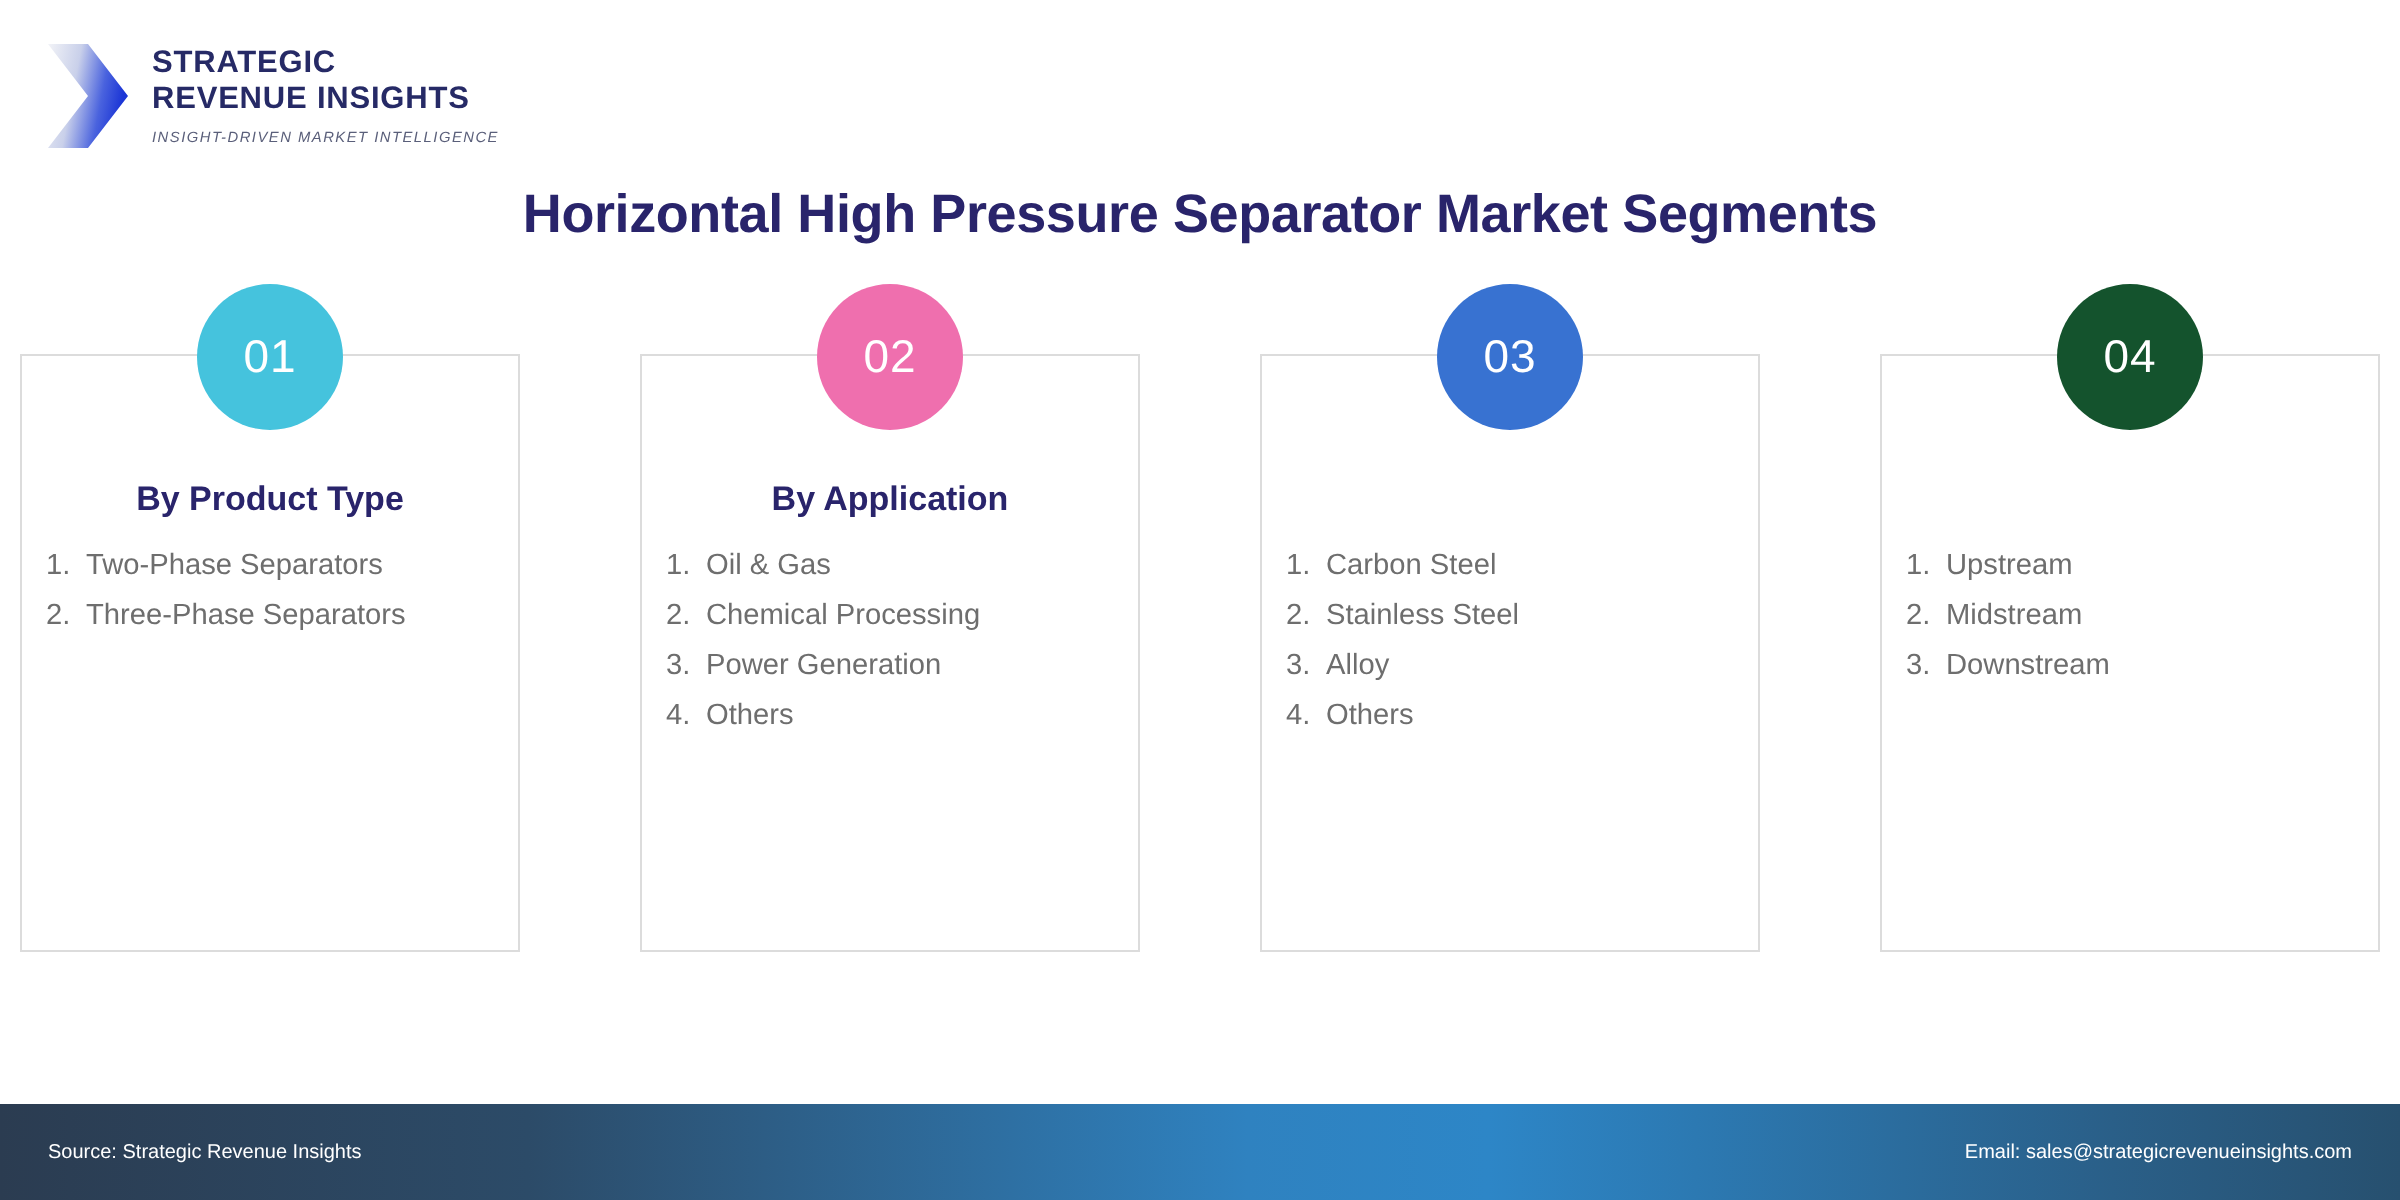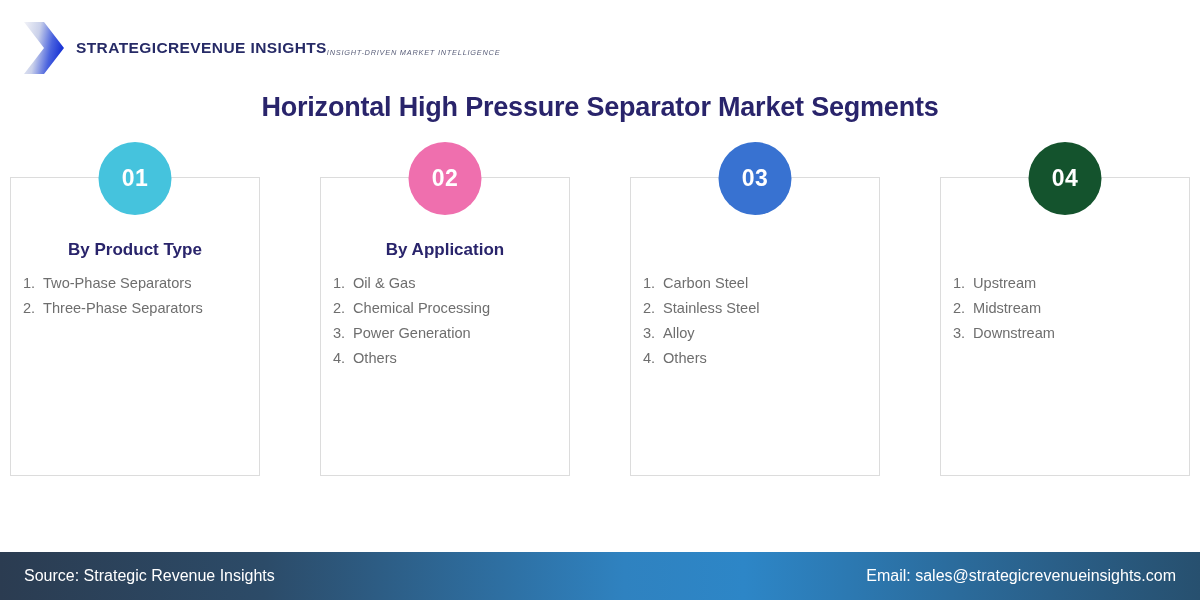--- a/index.html
+++ b/index.html
@@ -24,23 +24,22 @@
     align-items: center;
   }
   .logo-mark {
     width: 44px;
     height: 56px;
     margin-right: 10px;
     flex: none;
   }
   .logo-text {
     display: flex;
-    flex-direction: row;
+    flex-direction: column;
     justify-content: center;
-    align-items: flex-end;
   }
   .logo-line1, .logo-line2 {
     font-size: 15.5px;
     font-weight: bold;
     letter-spacing: 0.4px;
     color: #262a66;
     line-height: 1.12;
     font-family: "Liberation Sans", sans-serif;
   }
   .logo-tagline {
@@ -90,21 +89,21 @@
     left: 50%;
     transform: translateX(-50%);
     width: 73px;
     height: 73px;
     border-radius: 50%;
     display: flex;
     align-items: center;
     justify-content: center;
     color: #ffffff;
     font-size: 23px;
-    font-weight: bold;
+    font-weight: normal;
     letter-spacing: 0.5px;
     font-family: "Liberation Sans", sans-serif;
   }
   .card-heading {
     position: absolute;
     top: 62px;
     left: 0;
     width: 100%;
     text-align: center;
     font-size: 17px;
@@ -147,21 +146,21 @@
     height: 48px;
     background: linear-gradient(90deg, #2b3c51 0%, #2c4b68 22%, #2f82c0 52%, #2d86c7 62%, #2a5f88 88%, #27506f 100%);
     display: flex;
     align-items: center;
     justify-content: space-between;
     box-sizing: border-box;
     padding: 0 24px;
   }
   .footer-text {
     color: #ffffff;
-    font-size: 16px;
+    font-size: 10px;
     font-family: "Liberation Sans", sans-serif;
     text-align: right;
   }
 </style>
 </head>
 <body>
 
 <div class="logo">
   <span class="logo-mark">
     <svg width="44" height="56" viewBox="0 0 44 56" xmlns="http://www.w3.org/2000/svg">

